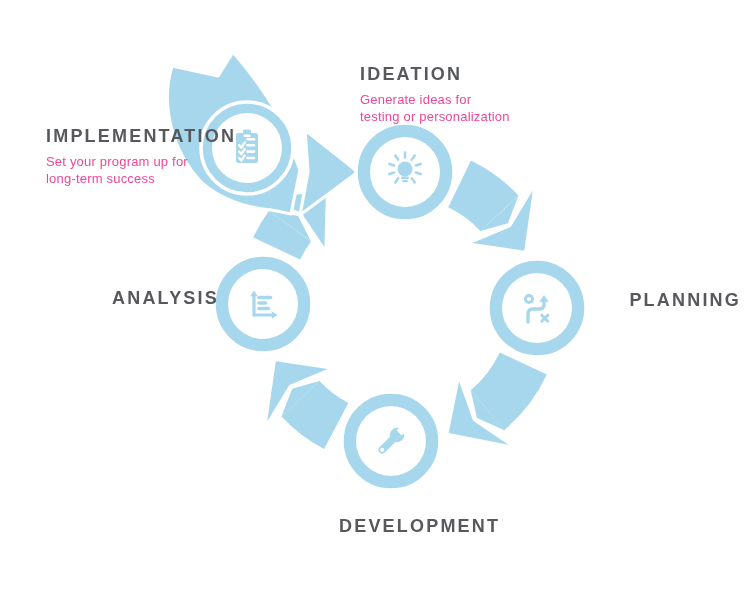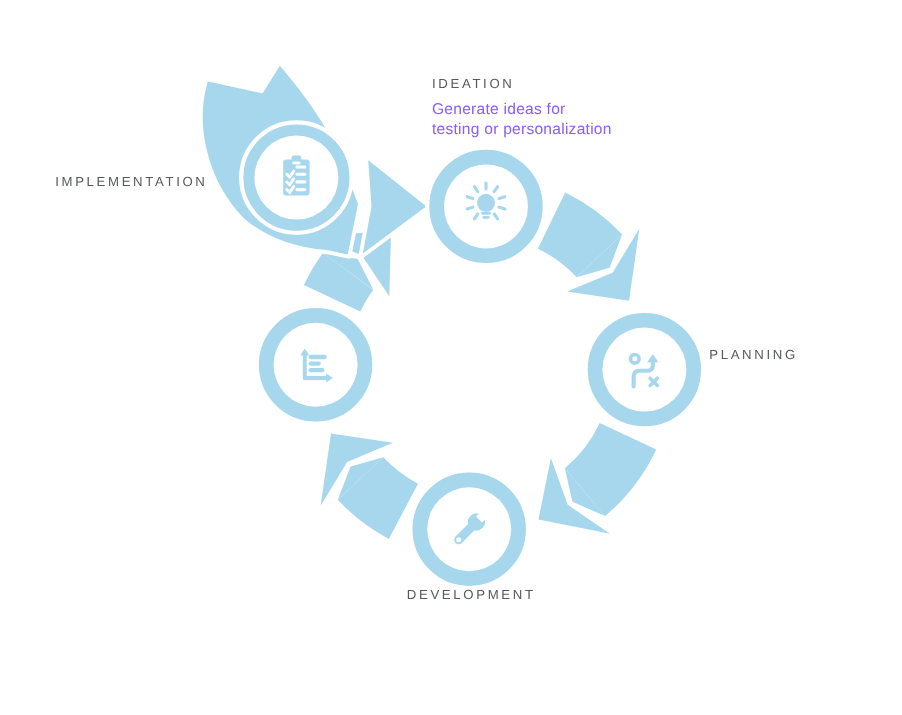--- a/index.html
+++ b/index.html
@@ -1,26 +1,26 @@
 <!DOCTYPE html>
 <html><head>
 <meta charset="utf-8">
 <style>
   html,body{margin:0;padding:0;background:#fff;}
   #canvas{position:relative;width:752px;height:596px;background:#ffffff;overflow:hidden;
           font-family:"Liberation Sans", sans-serif;}
   #cycle-svg{position:absolute;left:0;top:0;}
   .stage-label{position:absolute;width:240px;}
-  .stage-title{margin:0 0 6px 0;font-size:11px;font-weight:400;letter-spacing:2.2px;color:#56585C;}
-  .stage-desc{margin:0;font-size:13px;line-height:17px;color:#8b5cf6;white-space:pre-line;letter-spacing:0.2px;}
+  .stage-title{margin:0 0 6px 0;font-size:18px;font-weight:700;letter-spacing:2.2px;color:#56585C;}
+  .stage-desc{margin:0;font-size:13px;line-height:17px;color:#ec4899;white-space:pre-line;letter-spacing:0.2px;}
   .pos-ideation{left:360px;top:64px;}
-  .pos-planning{left:591px;top:290px;width:150px;}
-  .pos-development{left:339px;top:490px;}
+  .pos-planning{left:591px;top:290px;width:150px;text-align:right;}
+  .pos-development{left:339px;top:516px;}
   .pos-analysis{left:112px;top:288px;width:160px;}
-  .pos-implementation{left:46px;top:146px;}
+  .pos-implementation{left:46px;top:126px;}
   .arc{fill:none;stroke:#A7D7ED;stroke-width:52;}
   .blue{fill:#A7D7ED;}
   .white{fill:#ffffff;}
   .blob{fill:#A7D7ED;stroke:#ffffff;stroke-width:3.5;}
   .swoosh{fill:#A7D7ED;stroke:#ffffff;stroke-width:3.2;stroke-linejoin:round;}
   .istroke{stroke:#A7D7ED;fill:none;stroke-linecap:round;}
   .wstroke{stroke:#ffffff;fill:none;stroke-linecap:round;}
 </style>
 </head>
 <body>
@@ -147,19 +147,22 @@
 
   <div class="stage-label pos-planning">
     <h3 class="stage-title">PLANNING</h3>
   </div>
 
   <div class="stage-label pos-development">
     <h3 class="stage-title">DEVELOPMENT</h3>
   </div>
 
   <div class="stage-label pos-analysis">
+    <h3 class="stage-title">ANALYSIS</h3>
   </div>
 
   <div class="stage-label pos-implementation">
     <h3 class="stage-title">IMPLEMENTATION</h3>
+    <p class="stage-desc">Set your program up for
+long-term success</p>
   </div>
 
 </div>
 
 </body></html>

